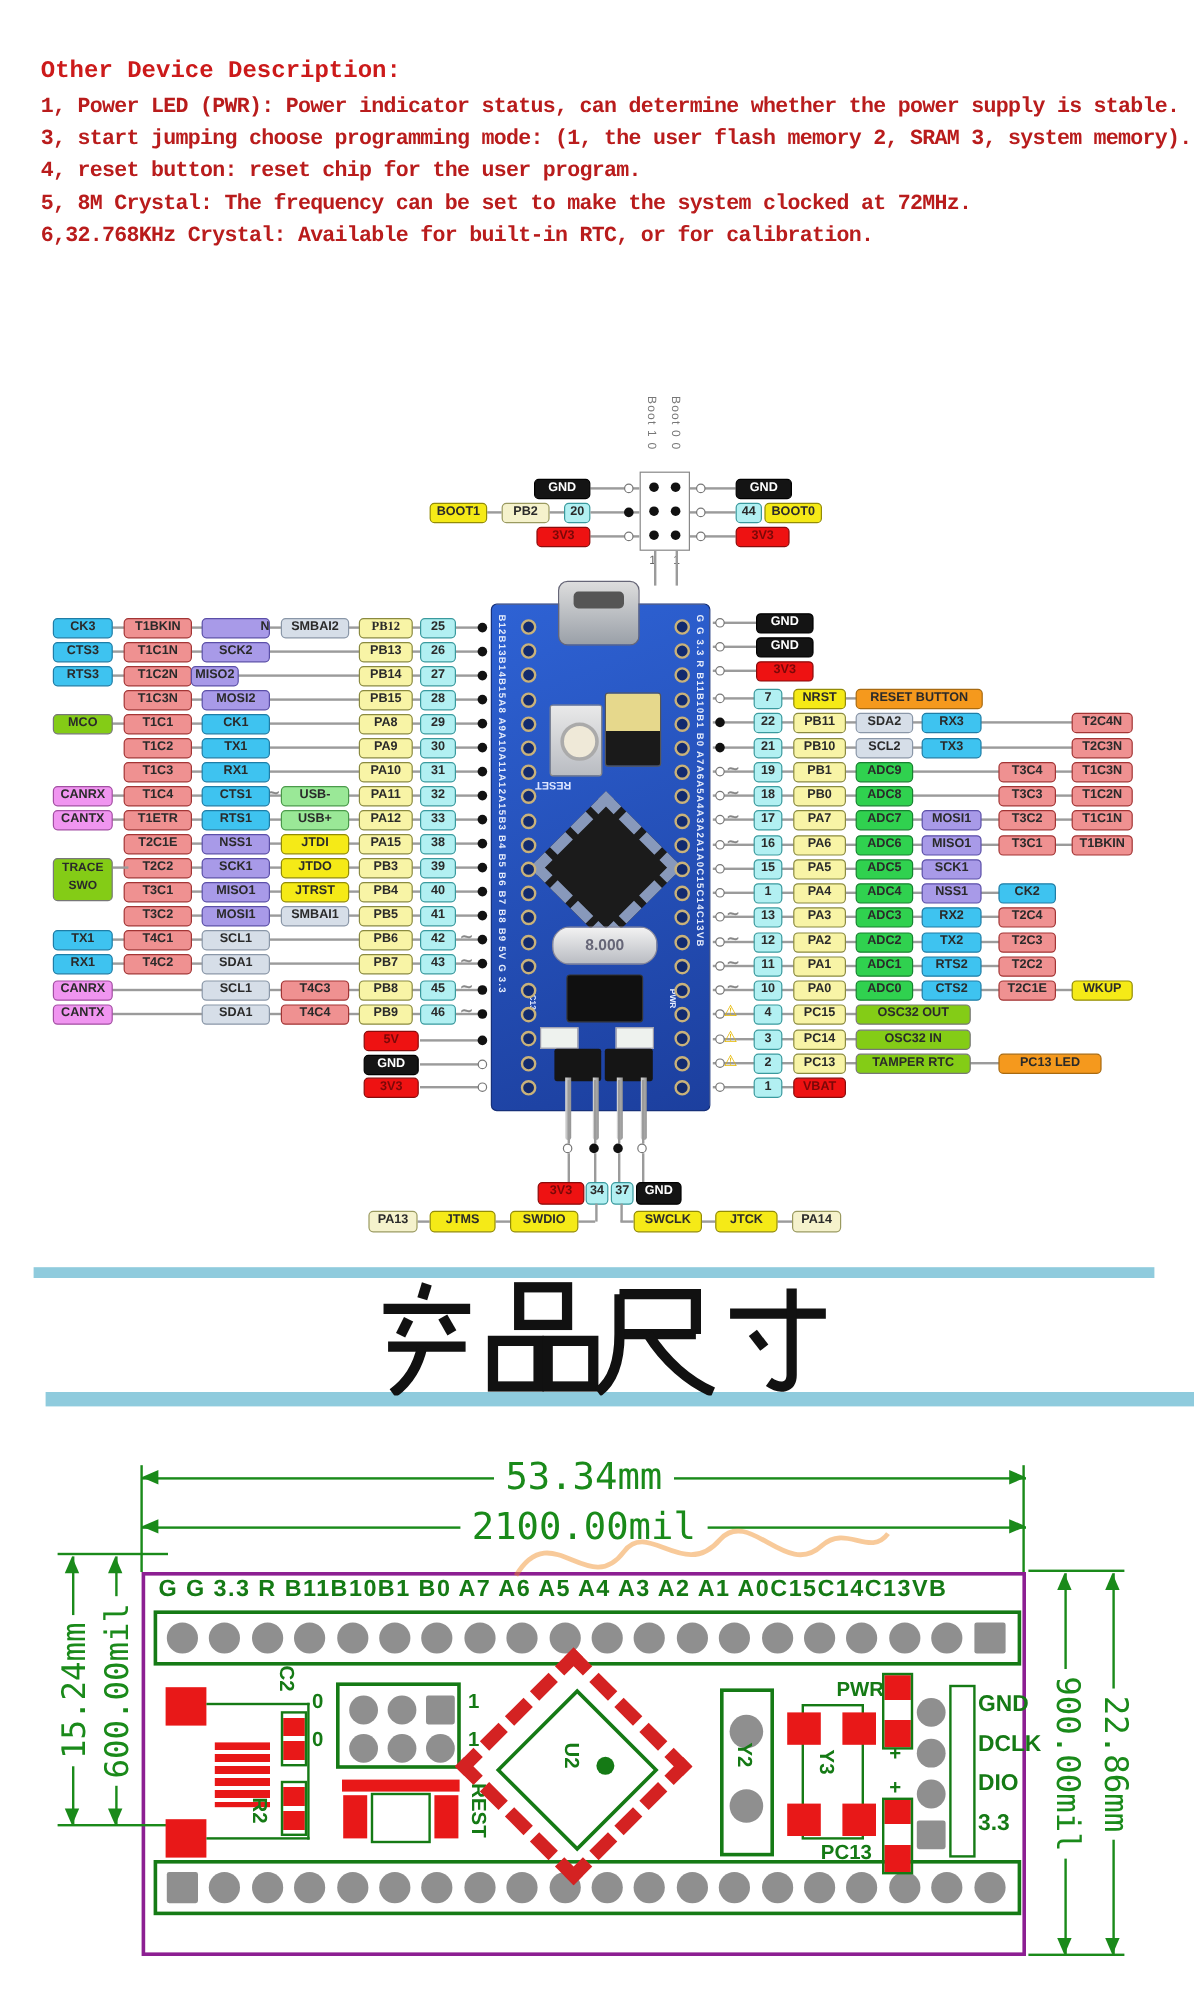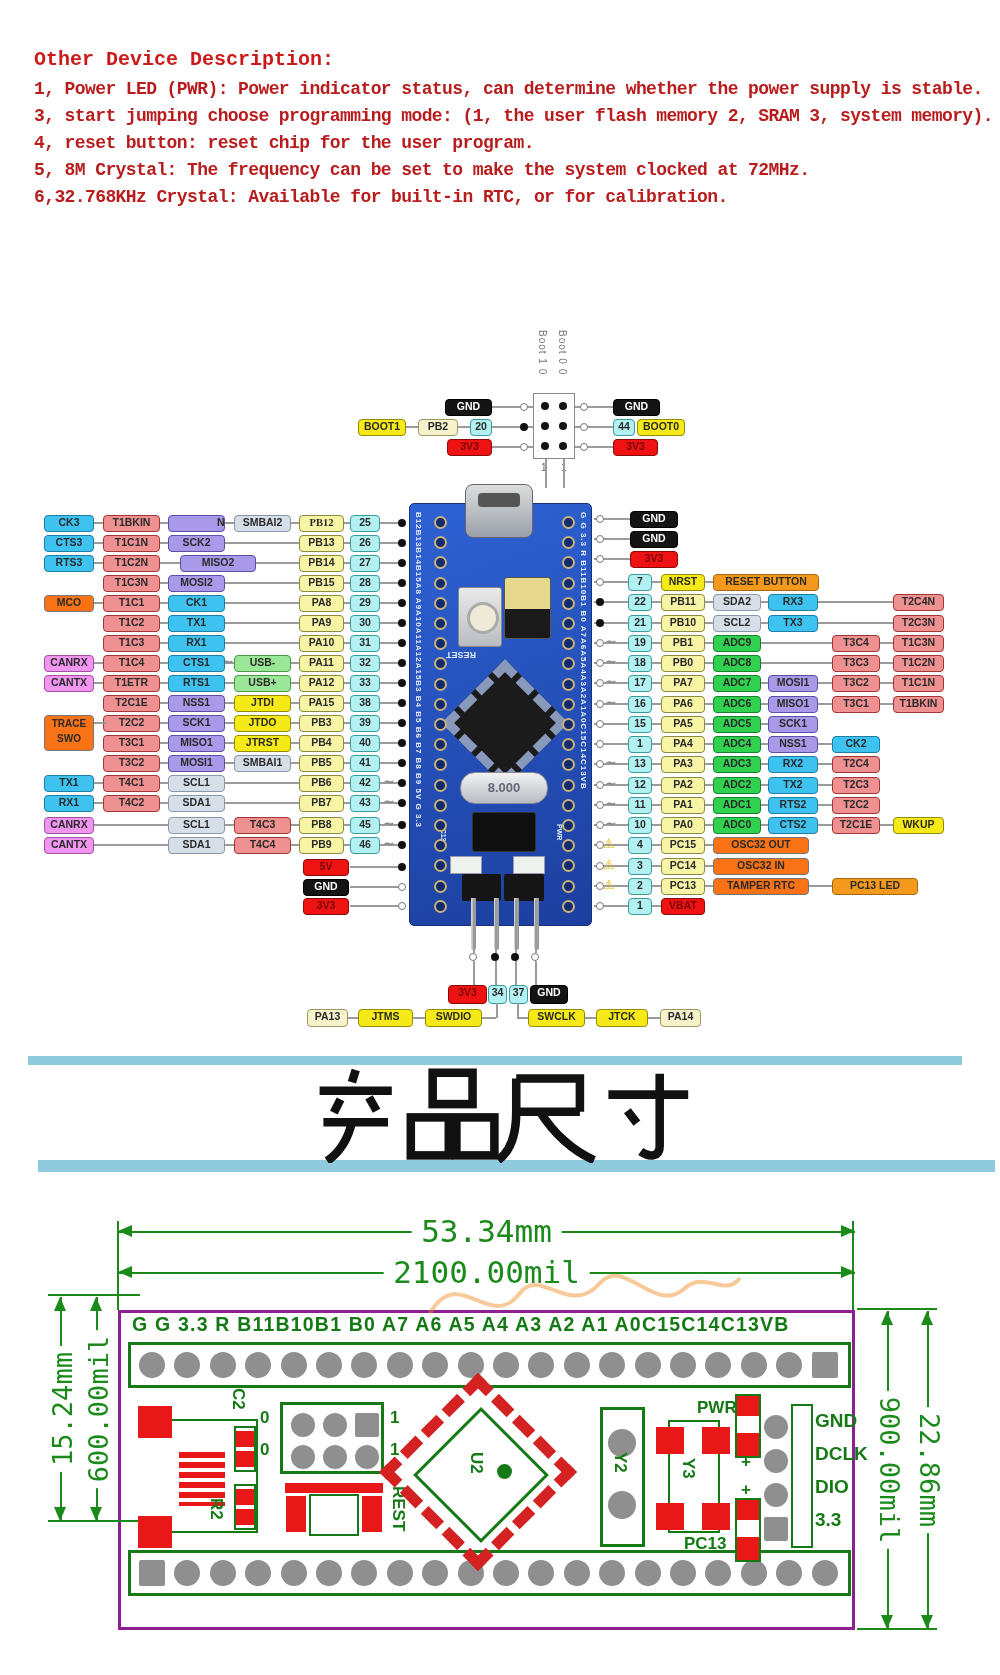--- a/index.html
+++ b/index.html
@@ -21,21 +21,21 @@
   .c-adc{background:#30d14f;border-color:#178130;}
   .c-usb{background:#9ae897;border-color:#4a9a4a;}
   .c-can{background:#f095f0;border-color:#a34fa3;}
   .c-jtag{background:#f5ea17;border-color:#938c06;}
   .c-org{background:#f5991d;border-color:#a86a10;}
   .c-red{background:#ee1212;border-color:#8a0b0b;color:#7a0808;}
   .c-blk{background:#141414;border-color:#000;color:#fff;}
   .c-port{background:#f8f4a6;border-color:#8a8a40;}
   .c-pin{background:#b2f0f2;border-color:#3a9a9e;}
   .c-pale{background:#f5f2cc;border-color:#9a9a60;}
-  .c-wht{background:#f97316;border-color:#777;}
+  .c-wht{background:#84cc16;border-color:#777;}
   .ts{line-height:15px;font-size:10px;}
   .wire{position:absolute;height:2px;background:#9b9b9b;}
   .vwire{position:absolute;width:2px;background:#9b9b9b;}
   .fdot{position:absolute;width:8px;height:8px;border-radius:50%;background:#111;}
   .odot{position:absolute;width:8px;height:8px;border-radius:50%;background:#fff;border:1.5px solid #777;box-sizing:border-box;}
   .squig{position:absolute;font:bold 14px "DejaVu Sans",sans-serif;color:#888;}
   .warn{position:absolute;font:13px "DejaVu Sans",sans-serif;color:#e6b800;}
   .vtext{position:absolute;writing-mode:vertical-rl;font:10px/1 "Liberation Sans",sans-serif;color:#777;letter-spacing:1px;}
   .bootbox{position:absolute;background:#fff;border:1.5px solid #888;box-sizing:border-box;}
   .bootone{position:absolute;font:10px "Liberation Sans",sans-serif;color:#666;}
@@ -251,21 +251,21 @@
       <div class="fdot" style="left: 398px; top: 539px;"></div>
       <div class="chip c-blu" style="left: 44px; top: 534.5px; width: 50px; height: 17px;">CTS3</div>
       <div class="chip c-tim" style="left: 103px; top: 534.5px; width: 57px; height: 17px;">T1C1N</div>
       <div class="chip c-spi" style="left: 168px; top: 534.5px; width: 57px; height: 17px;">SCK2</div>
       <div class="chip c-port" style="left: 299px; top: 534.5px; width: 45px; height: 17px;">PB13</div>
       <div class="chip c-pin" style="left: 350px; top: 534.5px; width: 30px; height: 17px;">26</div>
       <div class="wire" style="left: 48px; top: 562px; width: 354px;"></div>
       <div class="fdot" style="left: 398px; top: 559px;"></div>
       <div class="chip c-blu" style="left: 44px; top: 554.5px; width: 50px; height: 17px;">RTS3</div>
       <div class="chip c-tim" style="left: 103px; top: 554.5px; width: 57px; height: 17px;">T1C2N</div>
-      <div class="chip c-spi" style="left: 180px; top: 554.5px; width: 76px; height: 17px;">MISO2</div>
+      <div class="chip c-spi" style="left: 159px; top: 554.5px; width: 40px; height: 17px;">MISO2</div>
       <div class="chip c-port" style="left: 299px; top: 554.5px; width: 45px; height: 17px;">PB14</div>
       <div class="chip c-pin" style="left: 350px; top: 554.5px; width: 30px; height: 17px;">27</div>
       <div class="wire" style="left: 107px; top: 582px; width: 295px;"></div>
       <div class="fdot" style="left: 398px; top: 579px;"></div>
       <div class="chip c-tim" style="left: 103px; top: 574.5px; width: 57px; height: 17px;">T1C3N</div>
       <div class="chip c-spi" style="left: 168px; top: 574.5px; width: 57px; height: 17px;">MOSI2</div>
       <div class="chip c-port" style="left: 299px; top: 574.5px; width: 45px; height: 17px;">PB15</div>
       <div class="chip c-pin" style="left: 350px; top: 574.5px; width: 30px; height: 17px;">28</div>
       <div class="wire" style="left: 48px; top: 602px; width: 354px;"></div>
       <div class="fdot" style="left: 398px; top: 599px;"></div>

